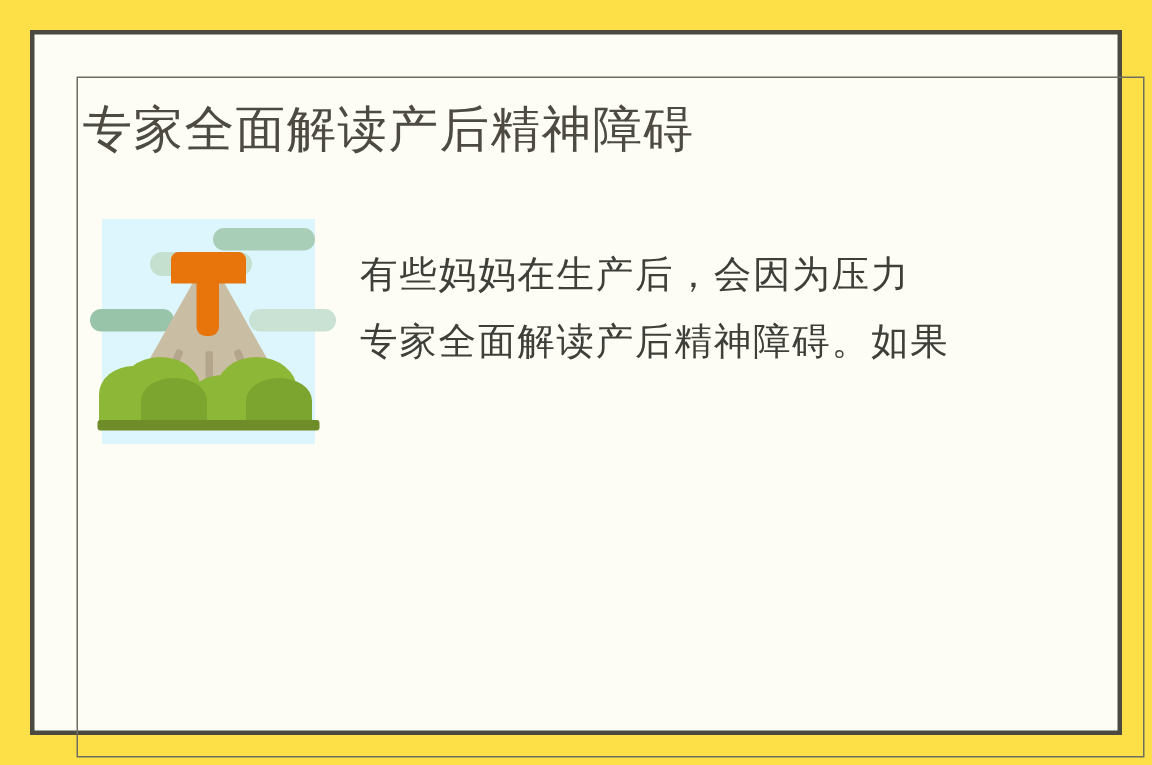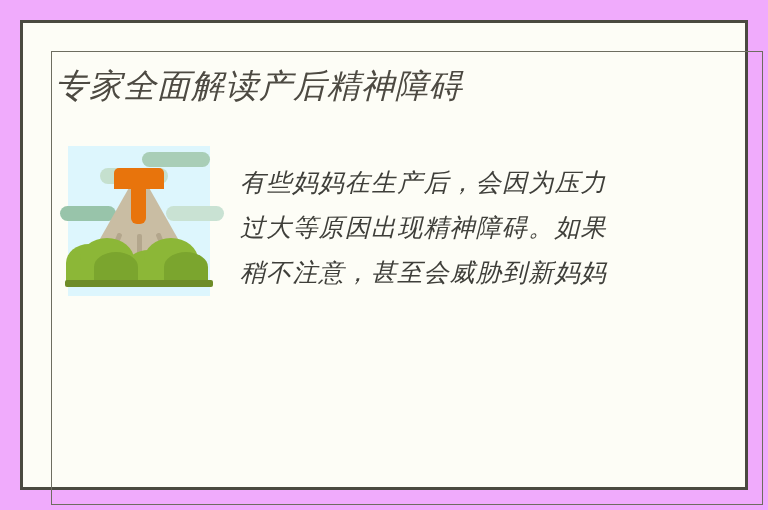--- a/index.html
+++ b/index.html
@@ -11,23 +11,22 @@
     height: 510px;
     background: #fdfdf3;
     font-family: "Liberation Sans", sans-serif;
     overflow: hidden;
   }
 
   .page {
     position: relative;
     width: 768px;
     height: 510px;
-    background: #f0abfc;
+    background: #fde047;
     box-sizing: border-box;
-    font-style: italic;
   }
 
   
   .frame-outer {
     position: absolute;
     left: 20px;
     top: 20px;
     width: 728px;
     height: 470px;
     border: 3px solid #4a4a40;
@@ -213,18 +212,17 @@
       <div class="bush bush-3"></div>
       <div class="bush bush-6"></div>
       <div class="bush bush-2"></div>
       <div class="bush bush-4"></div>
 
       <div class="ground"></div>
     </div>
 
     <div class="body-text">
       <div class="body-line">有些妈妈在生产后，会因为压力</div>
-      <div class="body-line">过大等原因出现精神障碍。如果</div>
-      <div class="body-line">稍不注意，甚至会威胁到新妈妈</div>
+      <div class="body-line">专家全面解读产后精神障碍。如果</div>
     </div>
 
   </div>
 </div>
 
 </body></html>

